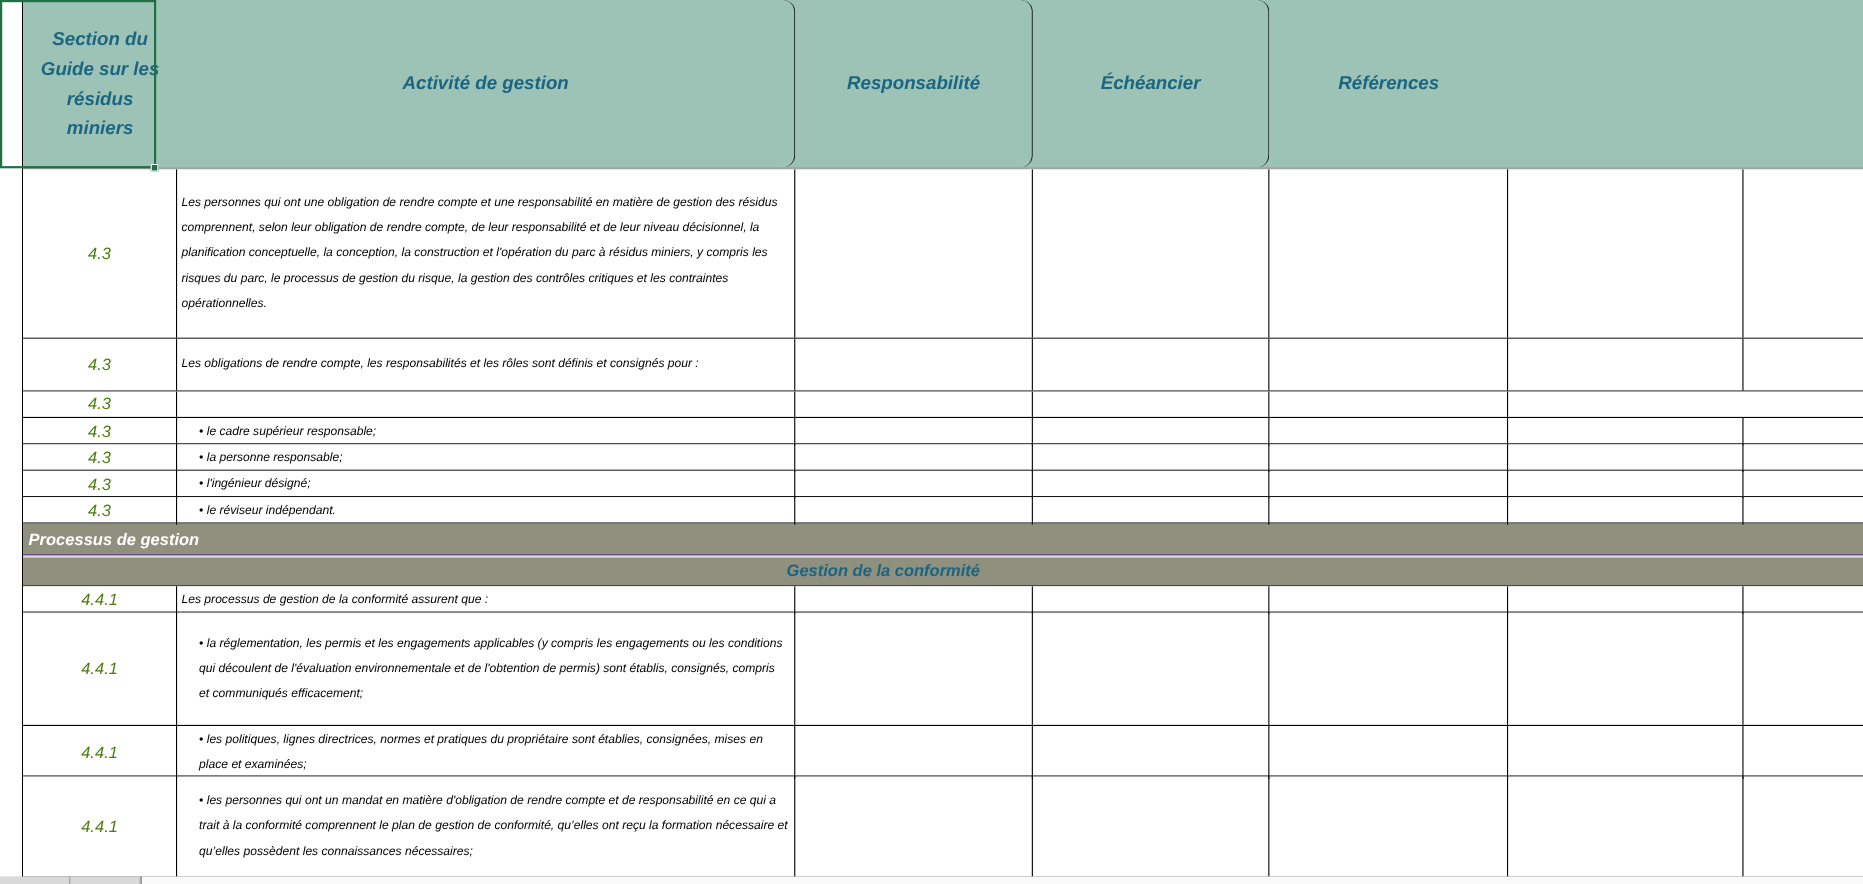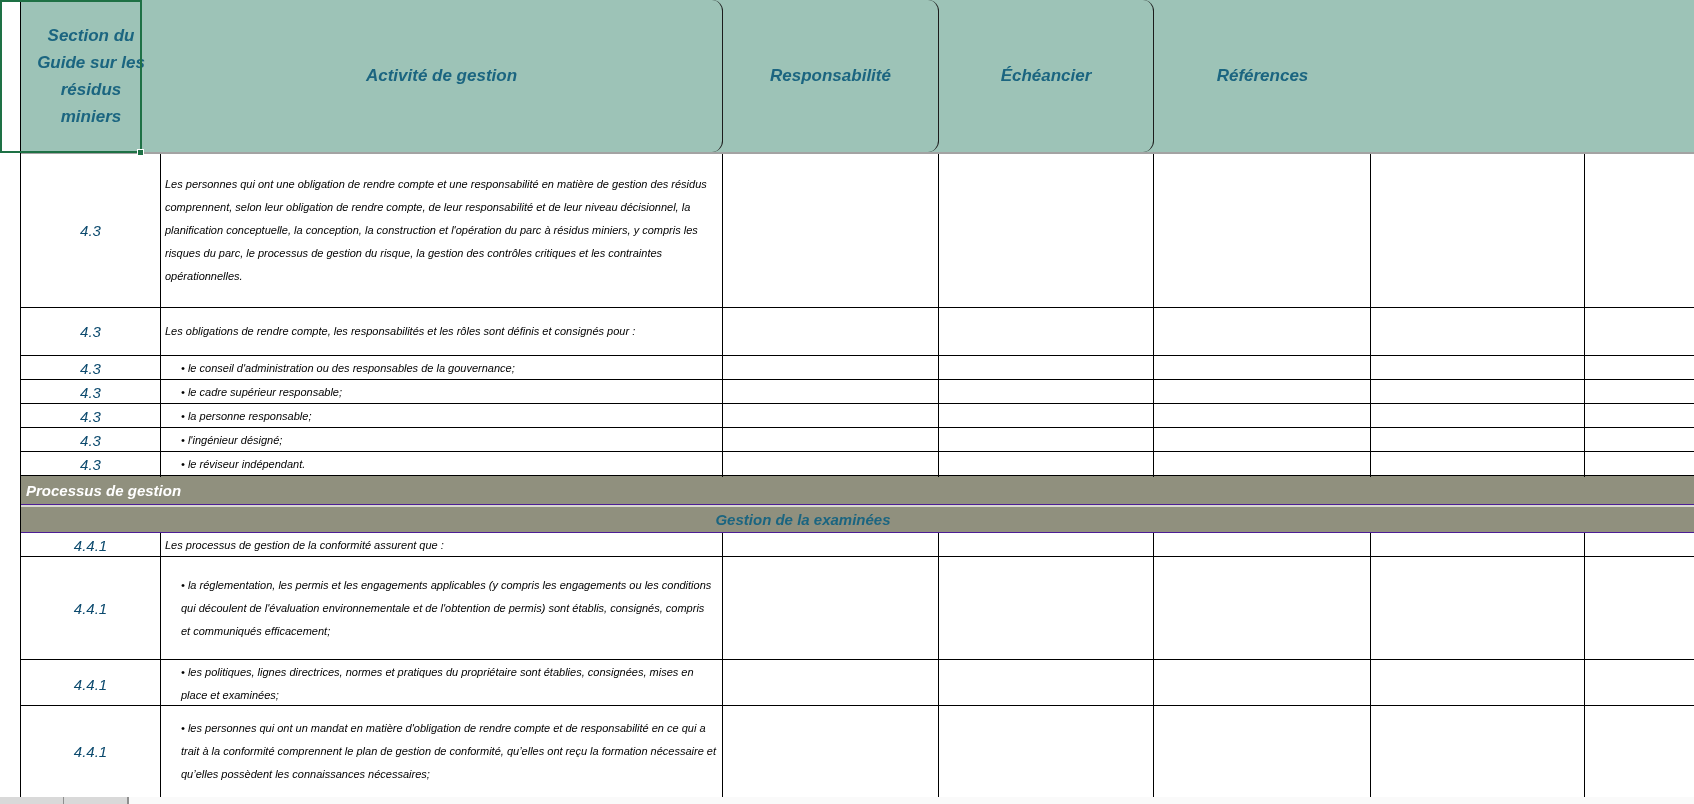--- a/index.html
+++ b/index.html
@@ -14,21 +14,21 @@
   .hcell{display:flex;align-items:center;justify-content:center;text-align:center;
          color:#1b6580;font-weight:bold;font-size:17px;line-height:1.6;}
   .hcell.hb{border-right:1px solid #1c1c1c;border-radius:11px;}
   .hcell:first-child{padding:0 8px;}
 
   
   .row{display:grid;grid-template-columns:140px 562px 216px 215px 217px 214px 126px;
        border-bottom:1px solid #000;background:#fff;}
   .c{border-right:1px solid #000;display:flex;align-items:center;}
   .c.last{border-right:none;}
-  .sec{justify-content:center;font-size:15px;color:#0c4a6e;}
+  .sec{justify-content:center;font-size:15px;color:#4d7c0f;}
   .act{font-size:11px;line-height:23px;color:#000;padding:1px 6px 1px 4px;}
   .act.bullet{padding-left:20px;}
 
   
   .band{height:29px;background:#90907e;border-bottom:1px solid #4c1d95;display:flex;align-items:center;}
   .band1 span{color:#fff;font-weight:bold;font-size:15px;padding-left:5px;}
   .band2{height:28px;border-top:2px solid #d8d8d0;}
   .band2 .ctr{width:1564px;text-align:center;color:#1b6580;font-weight:bold;font-size:15px;}
 
   
@@ -76,23 +76,20 @@
         </div>
       <div class="c"></div>
       <div class="c"></div>
       <div class="c"></div>
       <div class="c"></div>
       <div class="c last"></div>
     </div>
 
     <div class="row" style="height:24px">
       <div class="c sec">4.3</div>
-      <div class="c">
-          <div class="act bullet">• le conseil d'administration ou des responsables de la gouvernance;</div>
-        </div>
       <div class="c"></div>
       <div class="c"></div>
       <div class="c"></div>
       <div class="c"></div>
       <div class="c last"></div>
     </div>
 
     <div class="row" style="height:24px">
       <div class="c sec">4.3</div>
       <div class="c">
@@ -139,21 +136,21 @@
       <div class="c"></div>
       <div class="c"></div>
       <div class="c last"></div>
     </div>
 
     <div class="band band1">
       <span>Processus de gestion</span>
     </div>
 
     <div class="band band2">
-      <div class="ctr">Gestion de la examinées</div>
+      <div class="ctr">Gestion de la conformité</div>
     </div>
 
     <div class="row" style="height:24px">
       <div class="c sec">4.4.1</div>
       <div class="c">
           <div class="act">Les processus de gestion de la conformité assurent que :</div>
         </div>
       <div class="c"></div>
       <div class="c"></div>
       <div class="c"></div>

